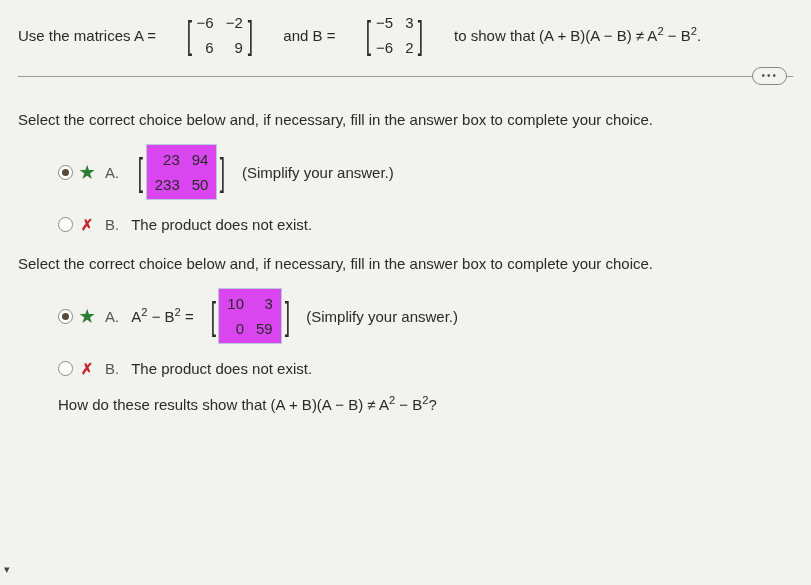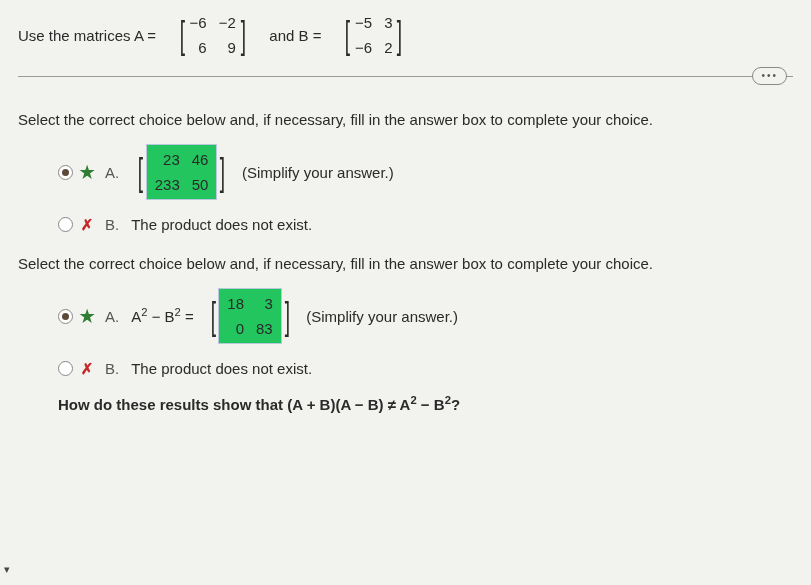--- a/index.html
+++ b/index.html
@@ -8,42 +8,42 @@
     padding: 12px 18px;
     font-family: Arial, Helvetica, sans-serif;
     font-size: 15px;
     color: #2a2a2a;
     background: #f2f2ee;
     width: 811px;
     height: 585px;
     overflow: hidden;
     line-height: 1.4;
   }
-  .row { display: flex; align-items: center; flex-wrap: wrap; gap: 17px; }
+  .row { display: flex; align-items: center; flex-wrap: wrap; gap: 24px; }
   .matrix {
     display: inline-flex;
     align-items: center;
     margin: 0 4px;
   }
   .mbracket {
     font-size: 38px;
     font-weight: 300;
     line-height: 0.9;
     transform: scaleX(0.5);
   }
   .mbody {
     display: inline-grid;
     grid-template-columns: auto auto;
     column-gap: 12px;
     row-gap: 4px;
     text-align: right;
     padding: 0 2px;
   }
   .mbody.filled {
-    background: #22c55e;
+    background: #d946ef;
     border: 1px solid #b9c8da;
     padding: 4px 8px;
   }
   hr.rule {
     border: none;
     border-top: 1px solid #9a9a9a;
     margin: 18px 0 0 0;
   }
   .dots-wrap { position: relative; height: 14px; }
   .dots {
@@ -79,21 +79,21 @@
     width: 7px; height: 7px; border-radius: 50%; background:#5a4a3a;
   }
   .mark {
     width: 16px; text-align: center;
     font-weight: bold;
     margin-left: -4px;
   }
   .mark.correct { color: #2e7d32; font-size:17px; position:relative; top:1px;}
   .mark.wrong { color: #c62828; font-size:15px; }
   .opt-label { color:#555; margin-right:2px;}
-  .final-q { margin: 12px 0 0 40px; font-weight: bold; }
+  .final-q { margin: 12px 0 0 40px; }
   .caret {
     position: absolute;
     left: 4px; bottom: 8px;
     font-size: 11px; color:#444;
   }
   sup { font-size: 0.75em; }
 </style>
 </head>
 <body>
 
@@ -117,40 +117,43 @@
     <span class="mbracket">[</span>
     <span class="mbody">
       <span>−5</span>
       <span>3</span>
       <span>−6</span>
       <span>2</span>
     </span>
     <span class="mbracket">]</span>
   </span>
 
+  <span>
+    <span>to show that (A + B)(A − B) ≠ A</span><sup>2</sup><span> − B</span><sup>2</sup><span>.</span>
+  </span>
 </div>
 
 <hr class="rule">
 <div class="dots-wrap">
   <span class="dots">•••</span>
 </div>
 
 <div class="prompt">Select the correct choice below and, if necessary, fill in the answer box to complete your choice.</div>
 
 <div class="choice">
   <span class="radio">
       <span class="dotfill"></span>
     </span>
   <span class="mark correct">★</span>
   <span class="opt-label">A.</span>
   <span class="matrix">
     <span class="mbracket">[</span>
     <span class="mbody filled">
       <span>23</span>
-      <span>46</span>
+      <span>94</span>
       <span>233</span>
       <span>50</span>
     </span>
     <span class="mbracket">]</span>
   </span>
   <span>(Simplify your answer.)</span>
 </div>
 
 <div class="choice">
   <span class="radio"></span>
@@ -166,24 +169,24 @@
       <span class="dotfill"></span>
     </span>
   <span class="mark correct">★</span>
   <span class="opt-label">A.</span>
   <span>
     <span>A</span><sup>2</sup><span> − B</span><sup>2</sup><span> =</span>
   </span>
   <span class="matrix">
     <span class="mbracket">[</span>
     <span class="mbody filled">
-      <span>18</span>
+      <span>10</span>
       <span>3</span>
       <span>0</span>
-      <span>83</span>
+      <span>59</span>
     </span>
     <span class="mbracket">]</span>
   </span>
   <span>(Simplify your answer.)</span>
 </div>
 
 <div class="choice">
   <span class="radio"></span>
   <span class="mark wrong">✗</span>
   <span class="opt-label">B.</span>

